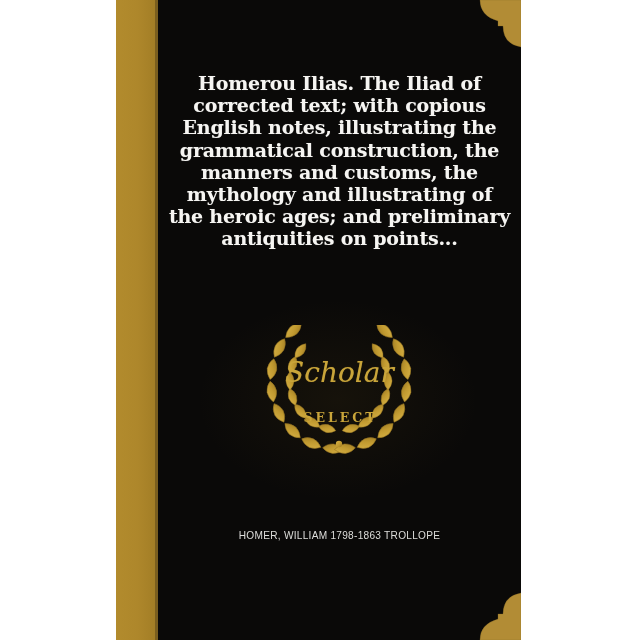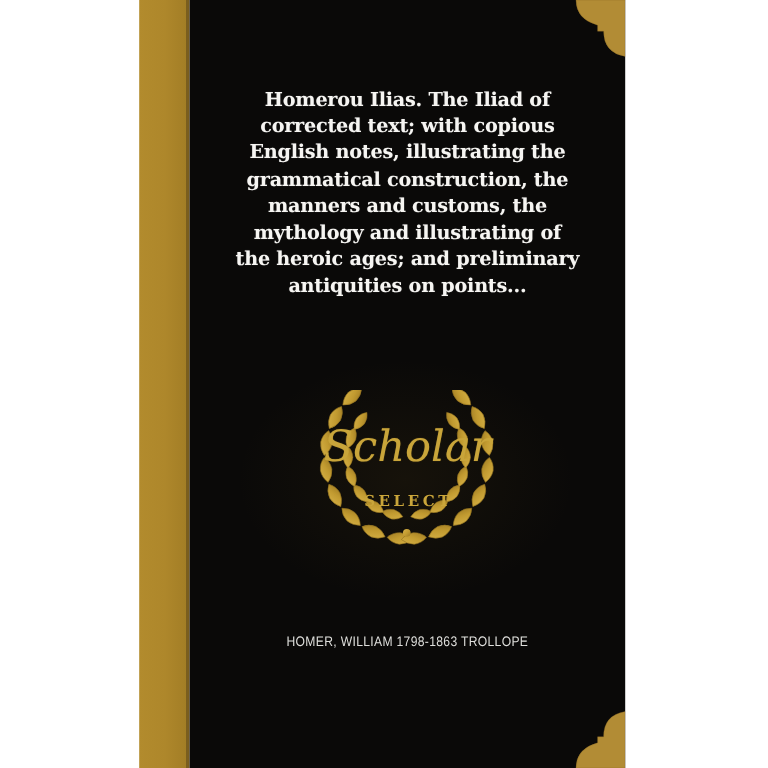--- a/index.html
+++ b/index.html
@@ -19,28 +19,28 @@
     background:#0a0908;
   }
   .cover::before{ 
     content:"";position:absolute;left:40px;top:300px;width:280px;height:200px;
     background:radial-gradient(closest-side,rgba(130,100,30,0.10),rgba(0,0,0,0));
     pointer-events:none;
   }
   .title{
     position:absolute;top:72px;left:8px;right:8px;
     text-align:center;color:#f6f5f2;font-weight:bold;
-    font-size:16px;line-height:22.2px;letter-spacing:-0.2px;
+    font-size:19px;line-height:22.2px;letter-spacing:-0.2px;
     text-shadow:0 0 1px rgba(255,255,255,0.25);
   }
   .title div{white-space:nowrap;}
   .wreath-svg{position:absolute;left:96px;top:325px;}
   .scholar{
     position:absolute;top:356px;left:0;right:0;text-align:center;
-    font-style:italic;font-size:36px;line-height:34px;color:#c9a53a;
+    font-style:italic;font-size:28px;line-height:34px;color:#c9a53a;
     text-shadow:0 0 1px rgba(201,165,58,0.4);
   }
   .select{
     position:absolute;top:390px;left:2px;right:0;text-align:center;
     font-size:12.5px;line-height:15px;letter-spacing:3px;color:#c9a53a;font-weight:bold;margin-top:20px;
   }
   .author{
     position:absolute;top:528px;left:0;right:0;text-align:center;
     font-family:"Liberation Sans",sans-serif;font-size:11.5px;line-height:14px;
     color:#dededb;letter-spacing:0.3px;transform:scaleX(0.88);transform-origin:50% 50%;

